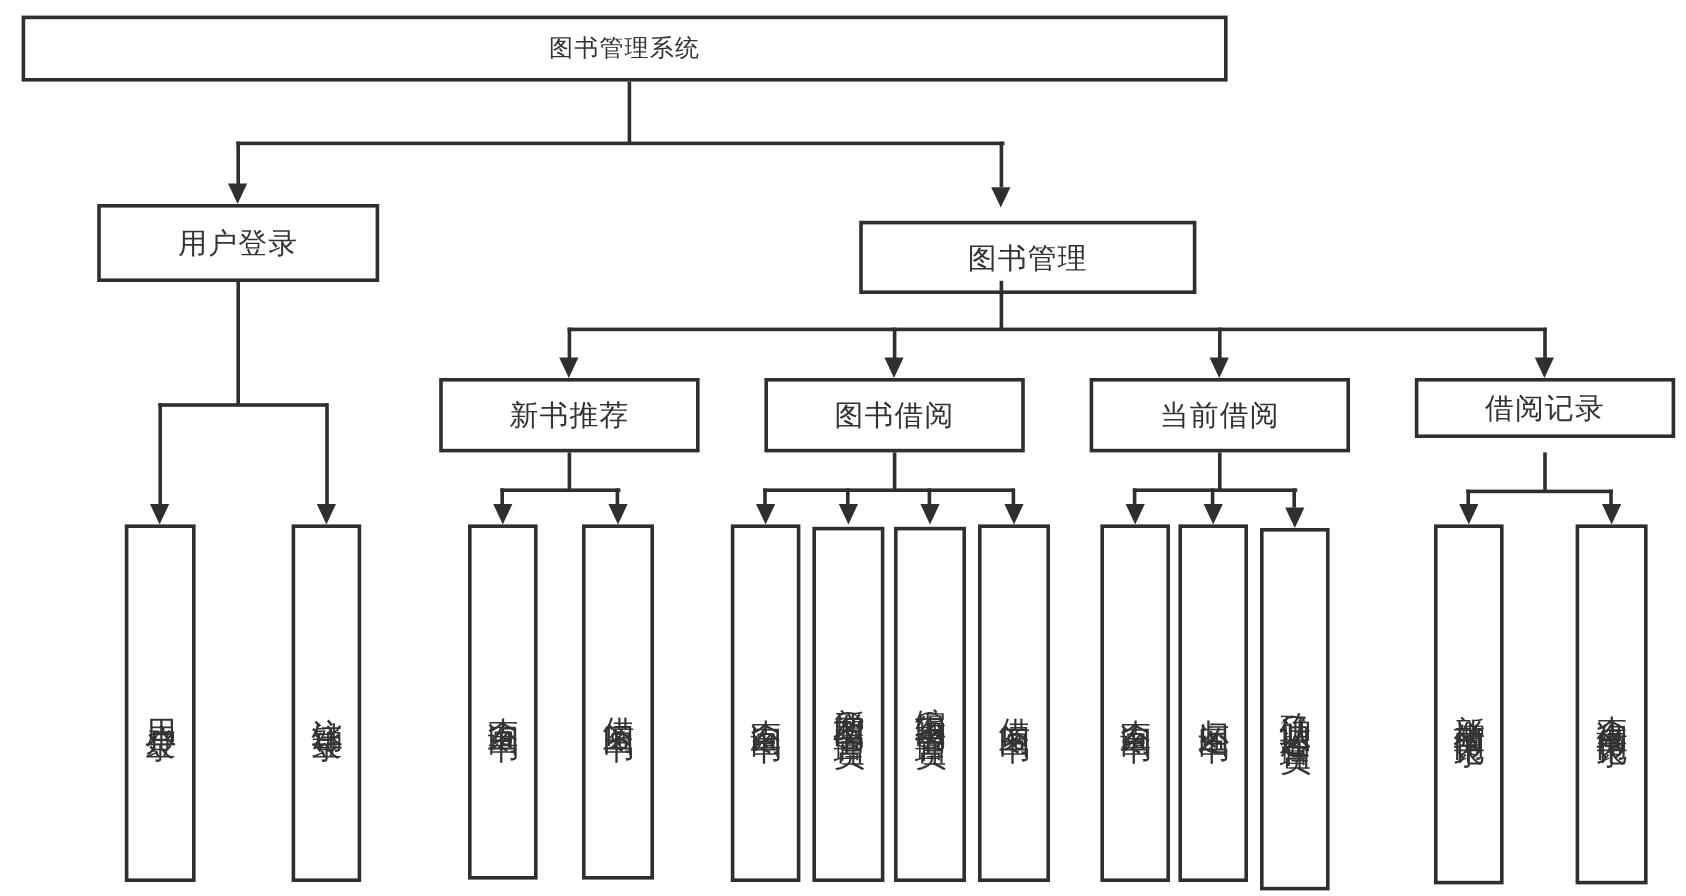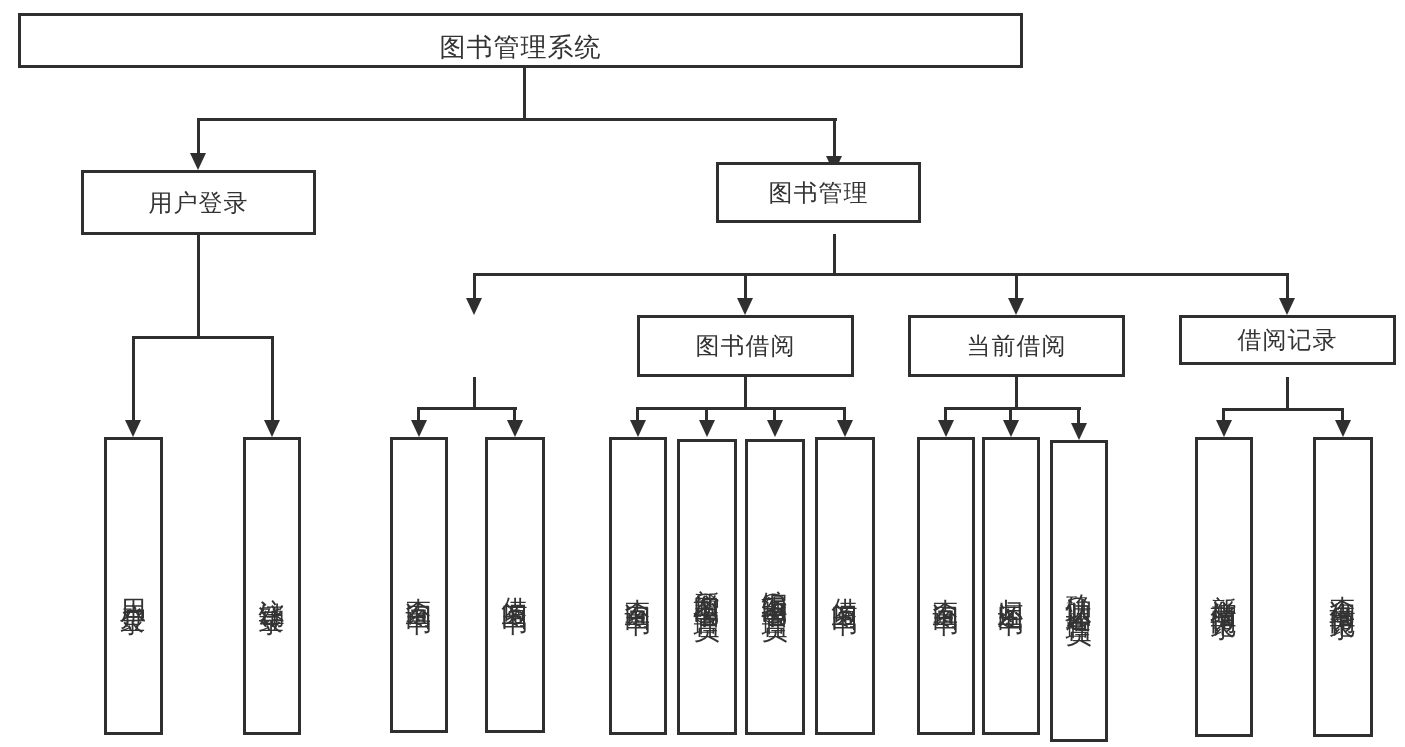--- a/index.html
+++ b/index.html
@@ -18,21 +18,21 @@
   .hbox{
     position:absolute;
     border:3px solid var(--line-color);
     background:#ffffff;
     display:flex;align-items:center;justify-content:center;
     box-sizing:border-box;
     color:var(--text-color);
     font-size:24px;
     letter-spacing:1px;
   }
-  .rootbox{font-size:26px;align-items:flex-end;}
+  .rootbox{font-size:20px;}
   .vbox{
     position:absolute;
     border:3px solid var(--line-color);
     background:#ffffff;
     display:flex;align-items:center;justify-content:center;
     box-sizing:border-box;
     color:var(--text-color);
   }
   .vtext{
     writing-mode:vertical-rl;
@@ -70,21 +70,21 @@
   <div class="vline" style="left:523px;top:68px;height:51px"></div>
   <div class="hline" style="left:197px;top:118px;width:640px"></div>
   <div class="vline" style="left:197px;top:118px;height:36px"></div>
   <div class="arrow" style="left:190px;top:153px"></div>
   <div class="vline" style="left:833px;top:118px;height:38px"></div>
   <div class="arrow" style="left:826px;top:156px"></div>
 
   <div class="hbox" style="left:81px;top:170px;width:235px;height:65px">
     <span>用户登录</span>
   </div>
-  <div class="hbox" style="left:716px;top:162px;width:205px;height:61px">
+  <div class="hbox" style="left:716px;top:184px;width:281px;height:61px">
     <span>图书管理</span>
   </div>
 
   <div class="vline" style="left:197px;top:235px;height:102px"></div>
   <div class="hline" style="left:132px;top:336px;width:141px"></div>
   <div class="vline" style="left:132px;top:336px;height:84px"></div>
   <div class="arrow" style="left:125px;top:420px"></div>
   <div class="vline" style="left:271px;top:336px;height:84px"></div>
   <div class="arrow" style="left:264px;top:420px"></div>
 
@@ -92,20 +92,23 @@
   <div class="hline" style="left:473px;top:273px;width:816px"></div>
   <div class="vline" style="left:473px;top:273px;height:26px"></div>
   <div class="arrow" style="left:466px;top:298px"></div>
   <div class="vline" style="left:744px;top:273px;height:26px"></div>
   <div class="arrow" style="left:737px;top:298px"></div>
   <div class="vline" style="left:1015px;top:273px;height:26px"></div>
   <div class="arrow" style="left:1008px;top:298px"></div>
   <div class="vline" style="left:1286px;top:273px;height:26px"></div>
   <div class="arrow" style="left:1279px;top:298px"></div>
 
+  <div class="hbox" style="left:366px;top:315px;width:217px;height:62px">
+    <span>新书推荐</span>
+  </div>
   <div class="hbox" style="left:637px;top:315px;width:217px;height:62px">
     <span>图书借阅</span>
   </div>
   <div class="hbox" style="left:908px;top:315px;width:217px;height:62px">
     <span>当前借阅</span>
   </div>
   <div class="hbox" style="left:1179px;top:315px;width:217px;height:50px">
     <span>借阅记录</span>
   </div>
 

